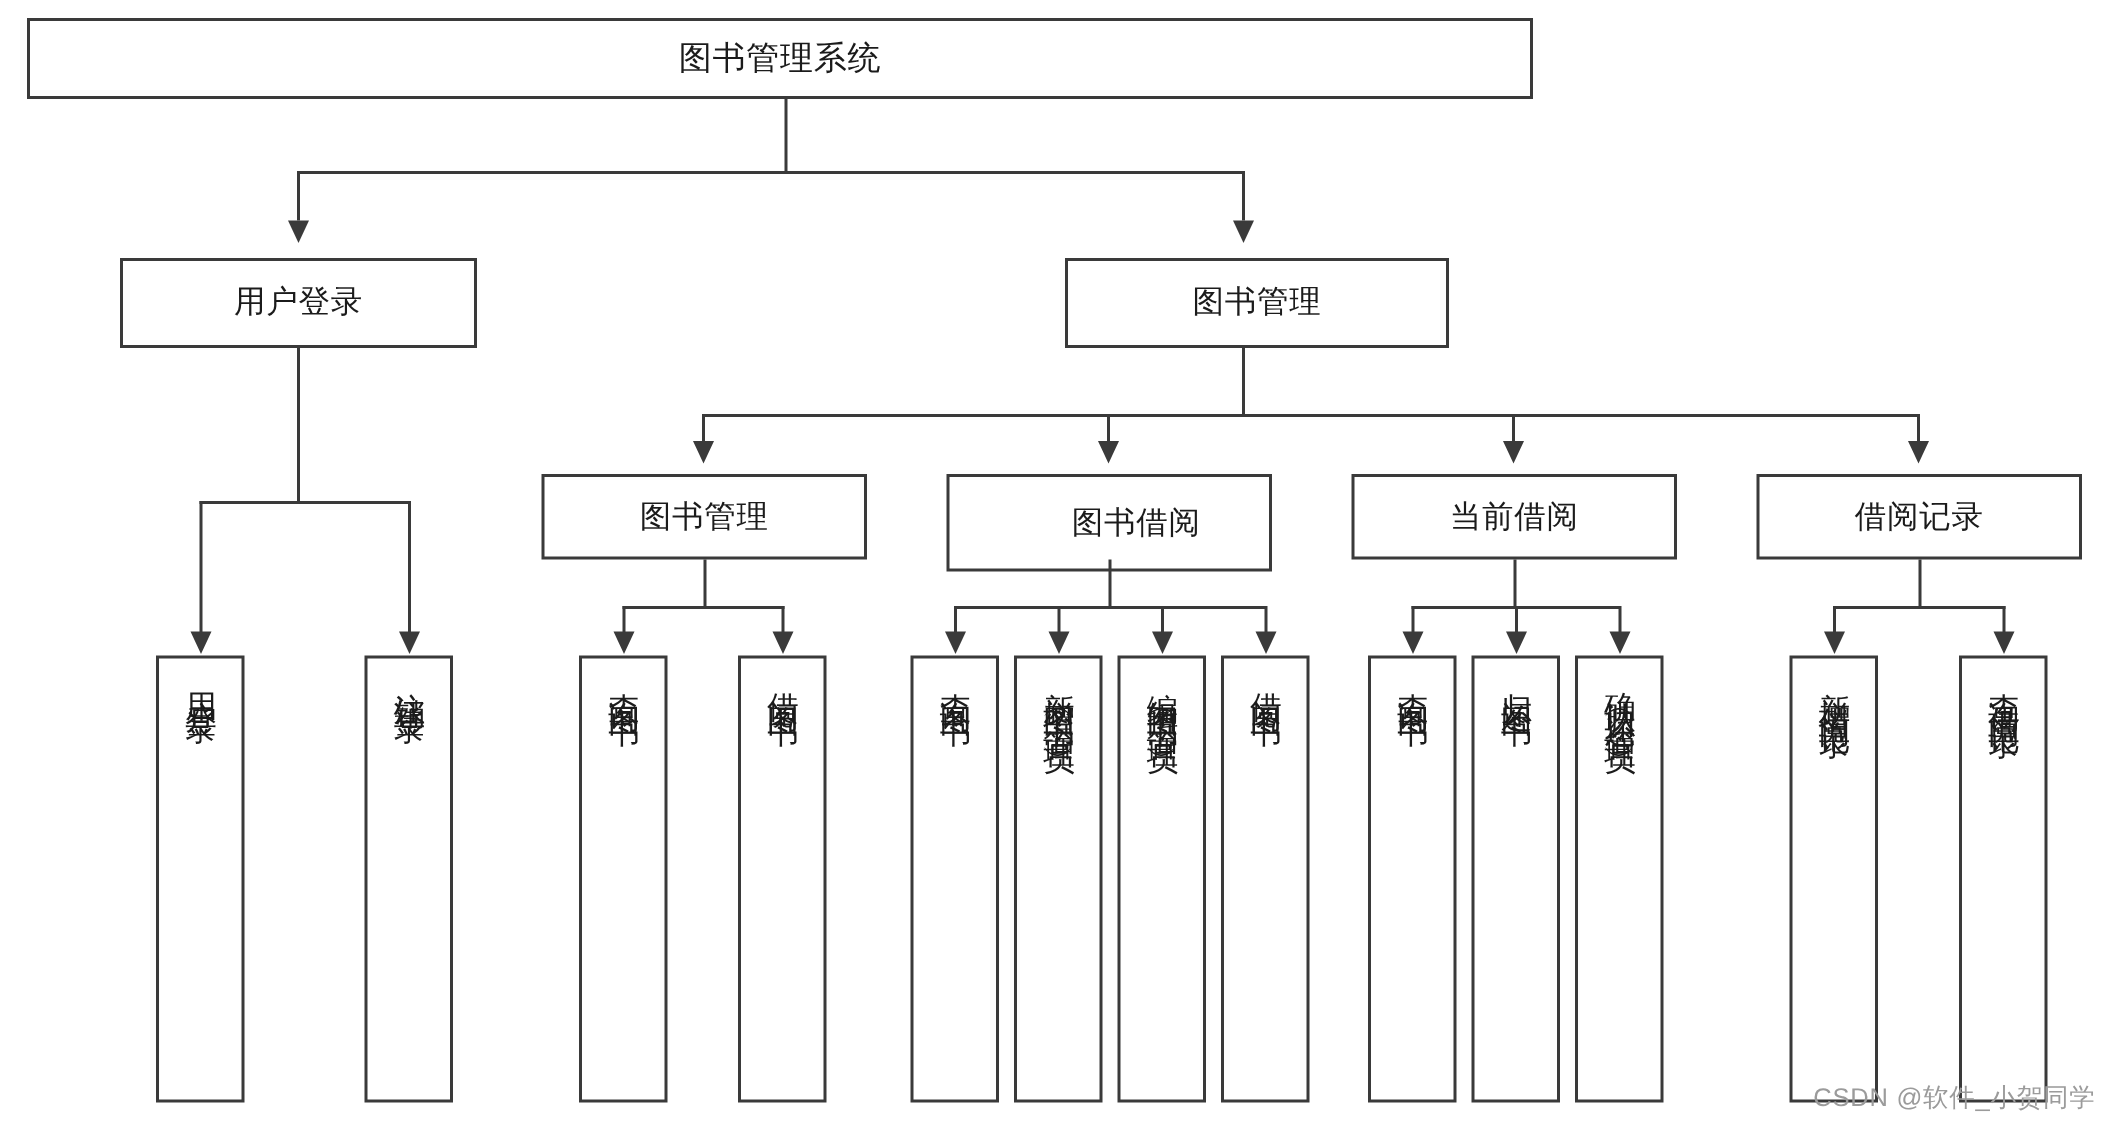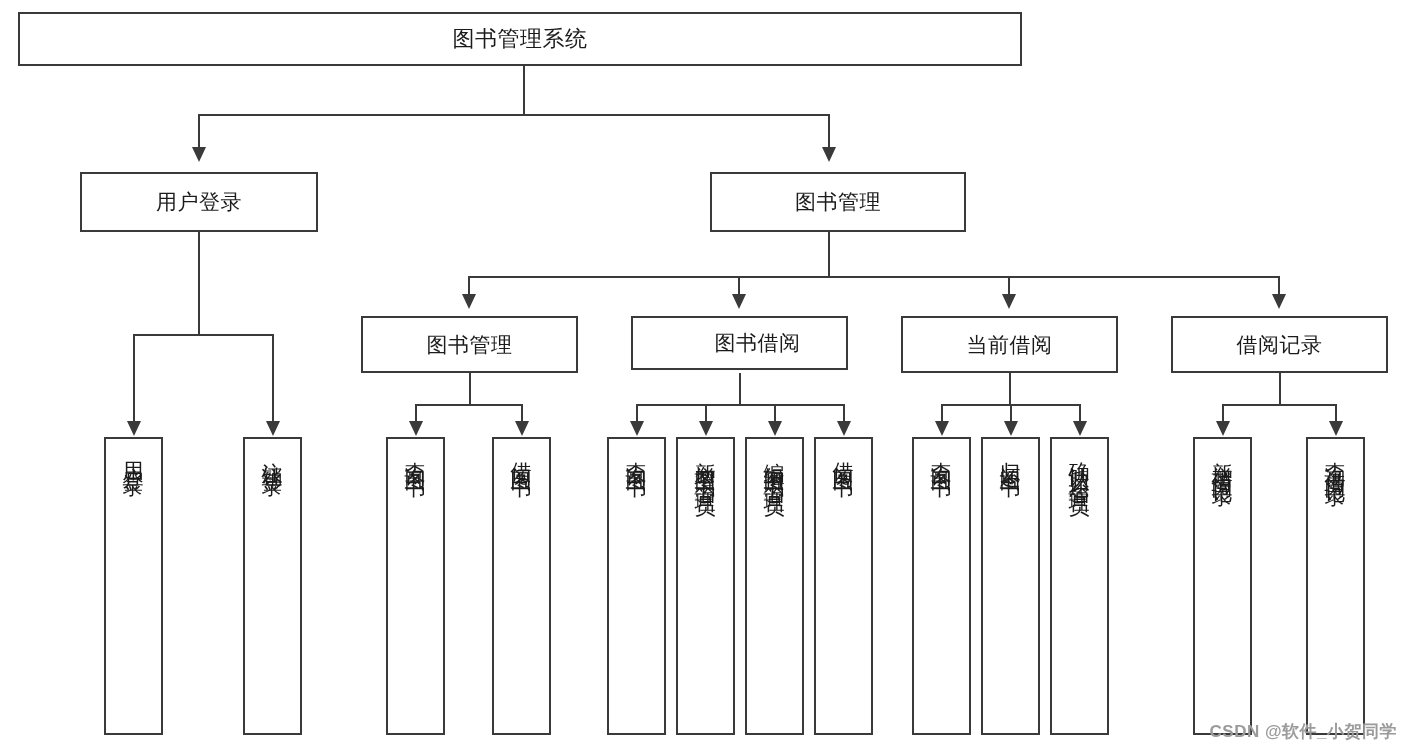--- a/index.html
+++ b/index.html
@@ -74,21 +74,20 @@
   
   #watermark {
     position: absolute;
     right: 8px;
     bottom: 4px;
     font-size: 17px;
     color: #9b9b9b;
     letter-spacing: 0.5px;
     white-space: nowrap;
     pointer-events: none;
-    font-weight: bold;
   }
 </style>
 </head>
 <body>
 
 <div id="canvas">
 
   <div class="node root horiz" style="left:18px; top:12px; width:1004px; height:54px;">
     <span class="node-label">图书管理系统</span>
   </div>
@@ -122,21 +121,21 @@
   <div class="ln v" style="left:738px; top:276px; height:18px;"></div>
   <div class="arrow" style="left:732px; top:294px;"></div>
   <div class="ln v" style="left:1008px; top:276px; height:18px;"></div>
   <div class="arrow" style="left:1002px; top:294px;"></div>
   <div class="ln v" style="left:1278px; top:276px; height:18px;"></div>
   <div class="arrow" style="left:1272px; top:294px;"></div>
 
   <div class="node horiz" style="left:361px; top:316px; width:217px; height:57px;">
     <span class="node-label">图书管理</span>
   </div>
-  <div class="node horiz" style="left:631px; top:316px; width:217px; height:54px;padding-left:36px;">
+  <div class="node horiz" style="left:631px; top:316px; width:217px; height:65px;padding-left:36px;">
     <span class="node-label">图书借阅</span>
   </div>
   <div class="node horiz" style="left:901px; top:316px; width:217px; height:57px;">
     <span class="node-label">当前借阅</span>
   </div>
   <div class="node horiz" style="left:1171px; top:316px; width:217px; height:57px;">
     <span class="node-label">借阅记录</span>
   </div>
 
   <div class="ln v" style="left:469px; top:373px; height:33px;"></div>

